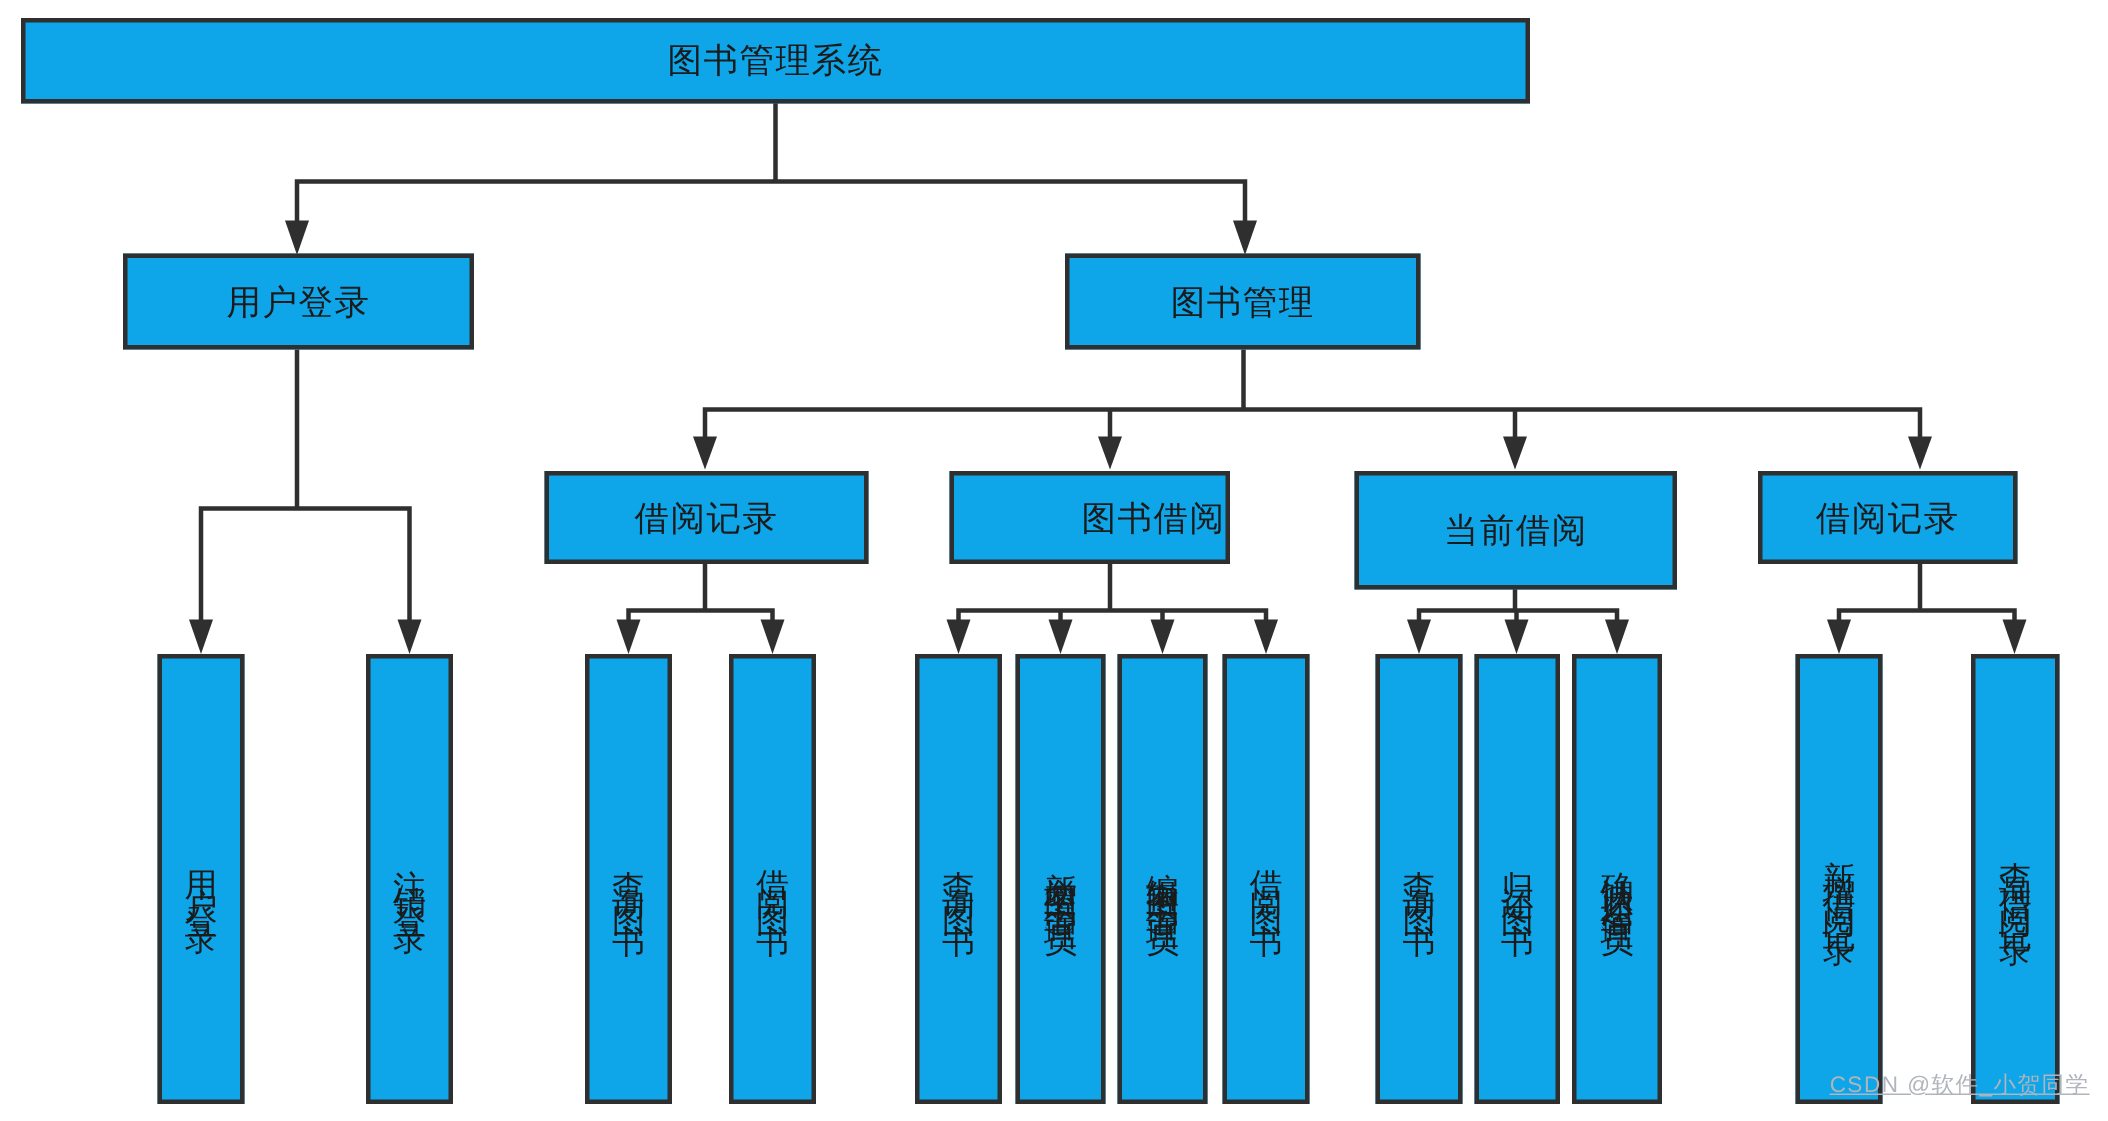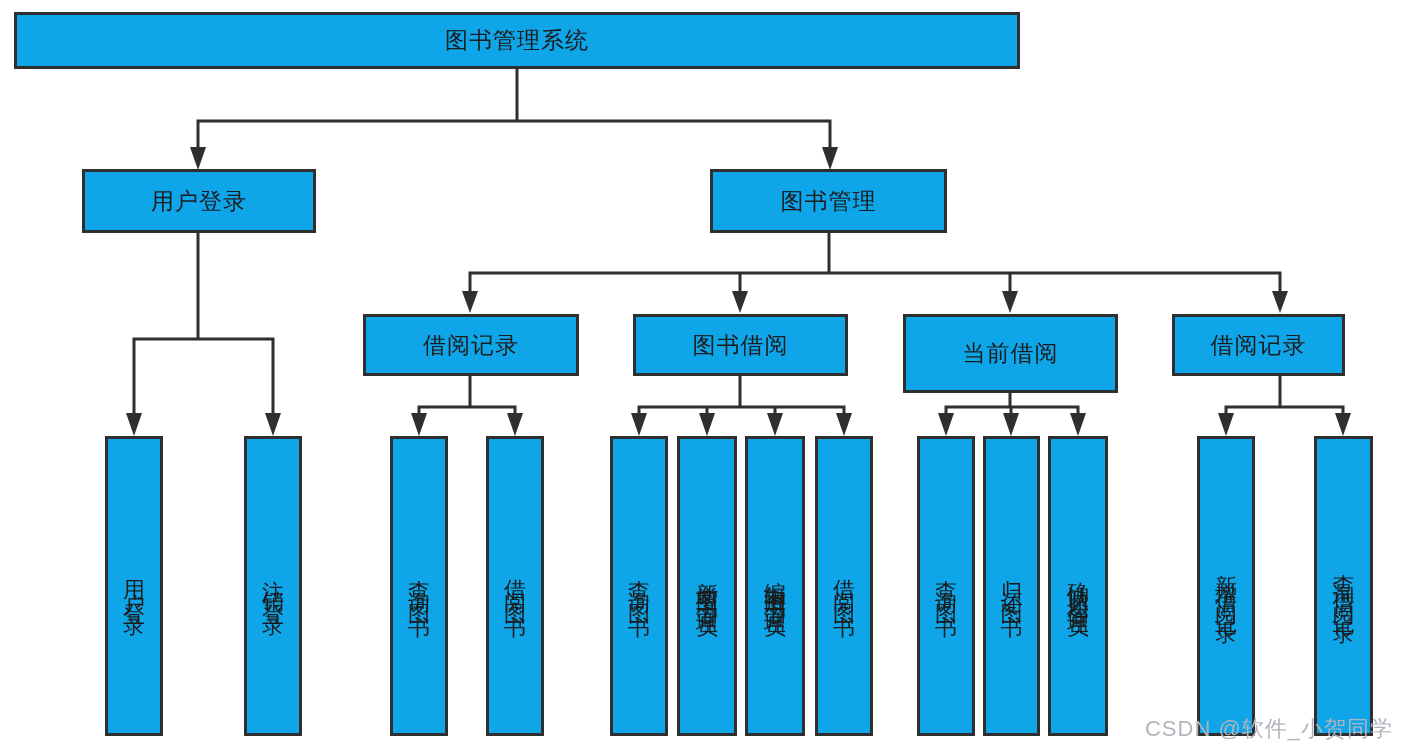--- a/index.html
+++ b/index.html
@@ -50,21 +50,21 @@
   }
   .vbox .vtext.mid  { letter-spacing: 10px; }
   .vbox .vtext.long { letter-spacing: 5px; }
 
   
   #root-box      { left: 14px;   top: 12px;  width: 1006px; height: 57px; }
   #branch-user   { left: 82px;   top: 169px; width: 234px;  height: 64px; }
   #branch-book   { left: 710px;  top: 169px; width: 237px;  height: 64px; }
 
   #grp-newbook   { left: 363px;  top: 314px; width: 216px;  height: 62px; }
-  #grp-borrow    { left: 633px;  top: 314px; width: 215px;  height: 62px; }
+  #grp-borrow    { left: 633px;  top: 314px; width: 187px;  height: 62px; justify-content: flex-end; }
   #grp-current   { left: 903px;  top: 314px; width: 215px;  height: 79px; }
   #grp-records   { left: 1172px; top: 314px; width: 173px;  height: 62px; }
 
   .leaf { top: 436px; height: 300px; }
   #leaf-u1 { left: 105px;  width: 58px; }
   #leaf-u2 { left: 244px;  width: 58px; }
   #leaf-n1 { left: 390px;  width: 58px; }
   #leaf-n2 { left: 486px;  width: 58px; }
   #leaf-b1 { left: 610px;  width: 58px; }
   #leaf-b2 { left: 677px;  width: 60px; }
@@ -74,24 +74,25 @@
   #leaf-c2 { left: 983px;  width: 57px; }
   #leaf-c3 { left: 1048px; width: 60px; }
   #leaf-r1 { left: 1197px; width: 58px; }
   #leaf-r2 { left: 1314px; width: 59px; }
 
   #watermark {
     position: absolute;
     right: 12px;
     top: 714px;
     z-index: 2;
-    font-size: 22px;
+    font-size: 15px;
     color: #b0b4bb;
     letter-spacing: 1px;
     white-space: nowrap;
+    text-decoration: underline;
   }
 </style>
 </head>
 <body>
 
 <div id="canvas">
 
   <svg id="connectors" viewBox="0 0 1405 747" xmlns="http://www.w3.org/2000/svg">
     <g stroke="#2f2f2f" stroke-width="3" fill="none">
 

